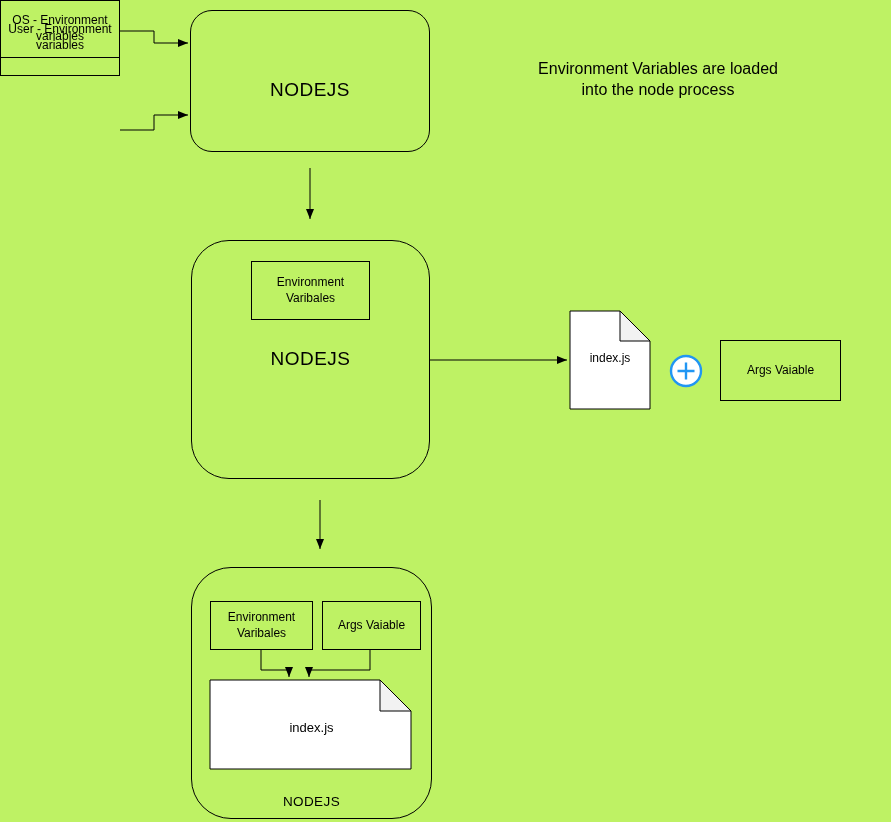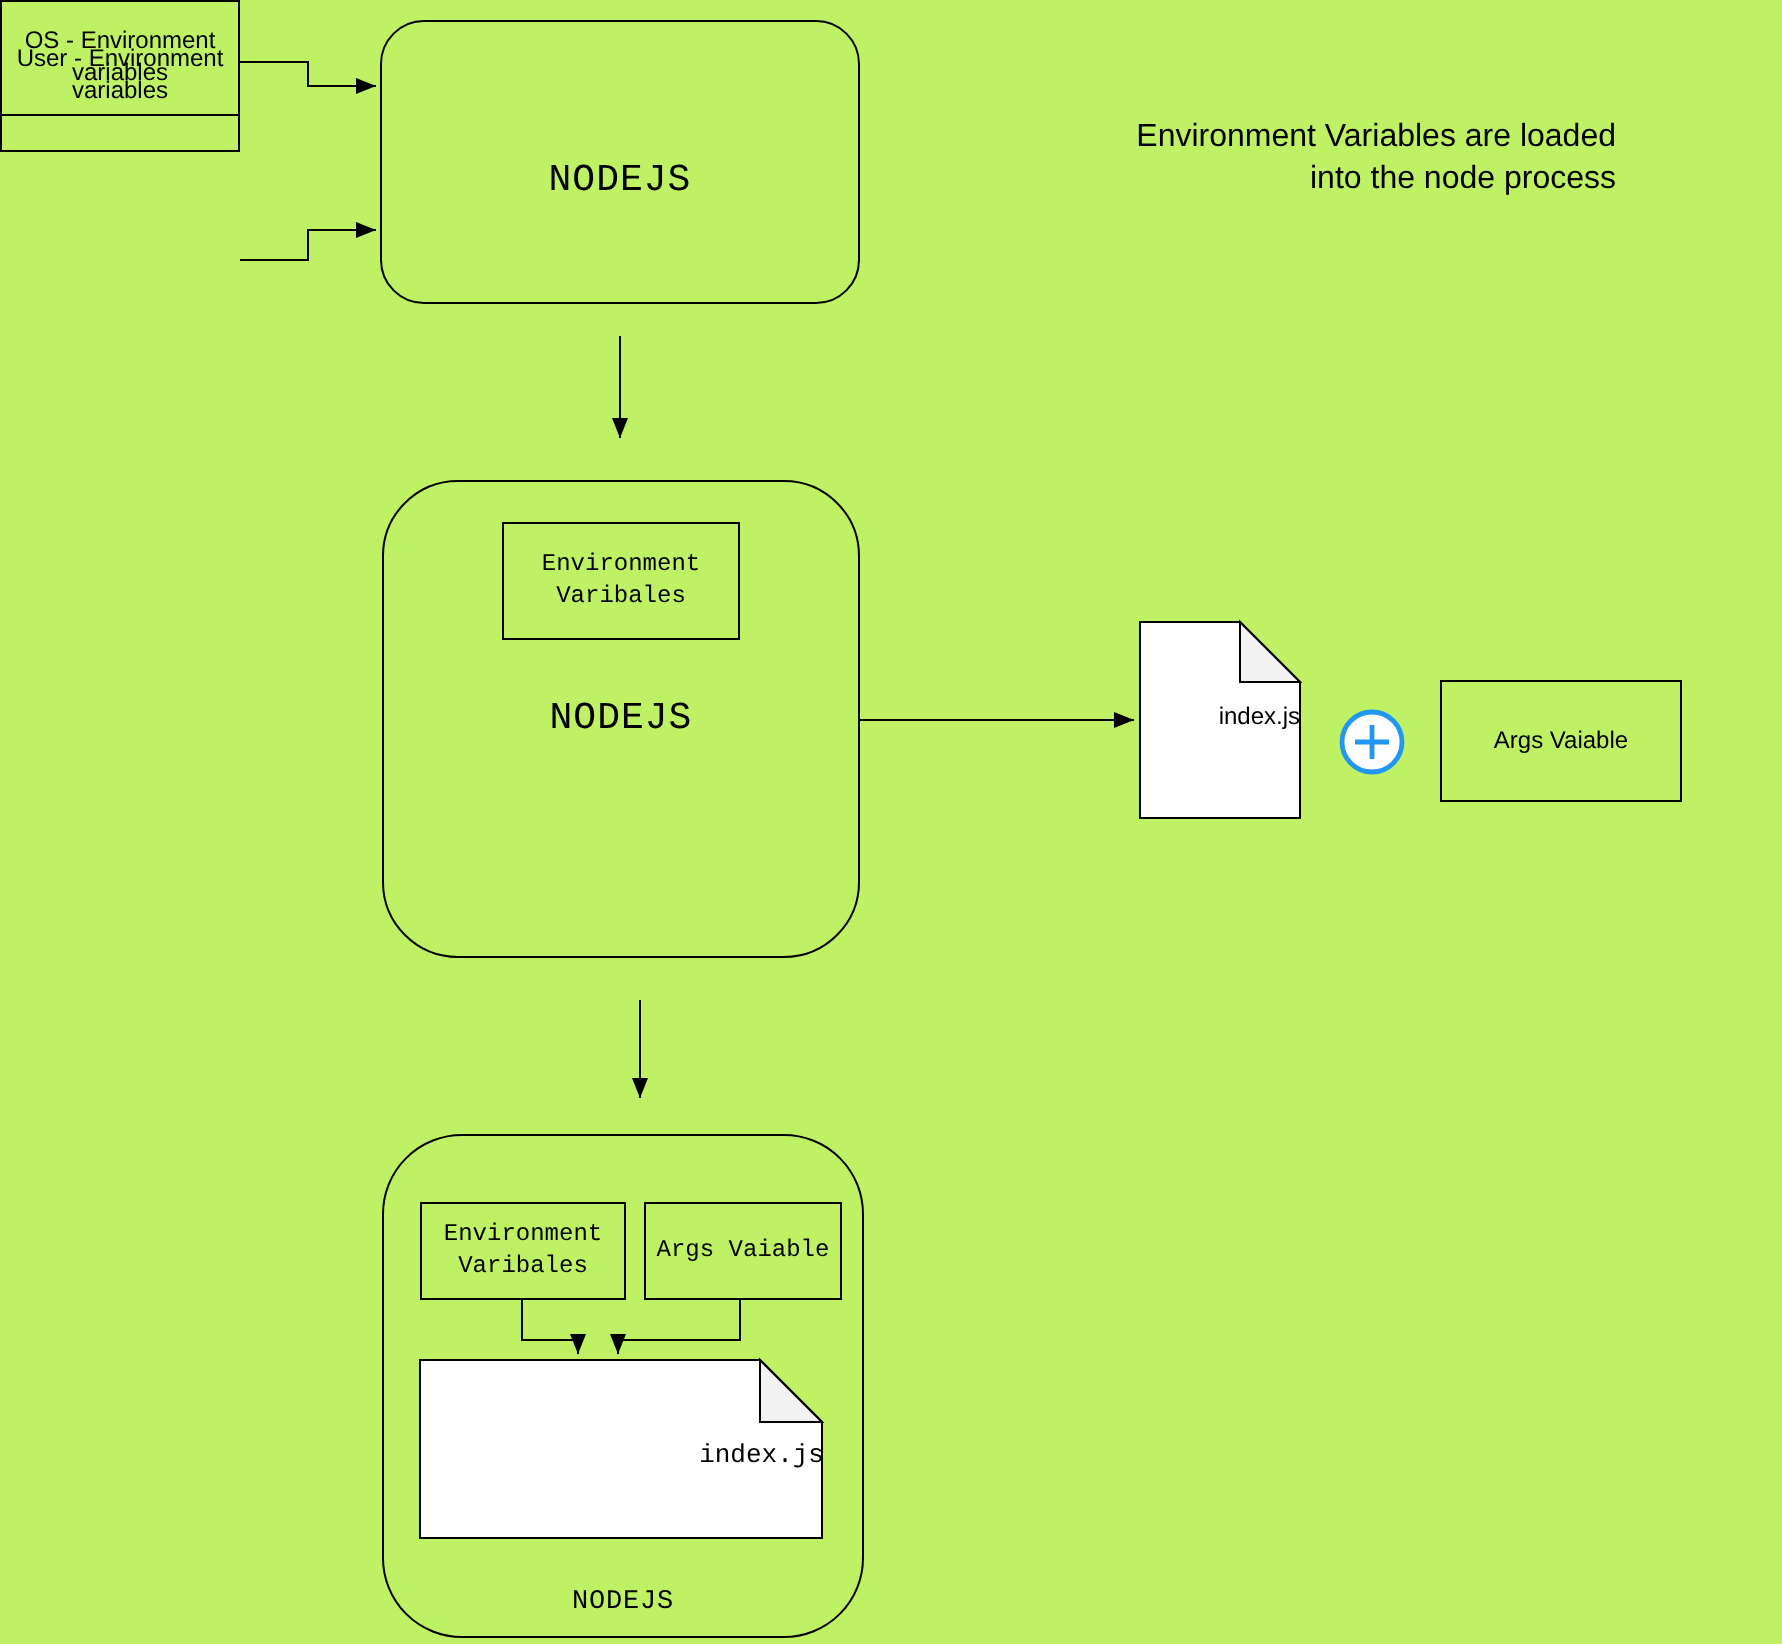--- a/index.html
+++ b/index.html
@@ -34,34 +34,33 @@
     white-space: pre-line;
     box-sizing: border-box;
     line-height: 1.32;
   }
   .small-label { font-size: 12px; }
   .node-container {
     position: absolute;
     border: 1px solid #000000;
     background: transparent;
     box-sizing: border-box;
-    font-family: Liberation Mono, monospace;
   }
   .node-title {
     position: absolute;
     left: 0;
     width: 100%;
     text-align: center;
     font-size: 19px;
     letter-spacing: 0.5px;
     white-space: nowrap;
   }
   .free-label {
     position: absolute;
-    text-align: right;
+    text-align: center;
     white-space: pre-line;
   }
   .caption {
     font-size: 16px;
     line-height: 21px;
   }
 </style>
 </head>
 <body>
 

